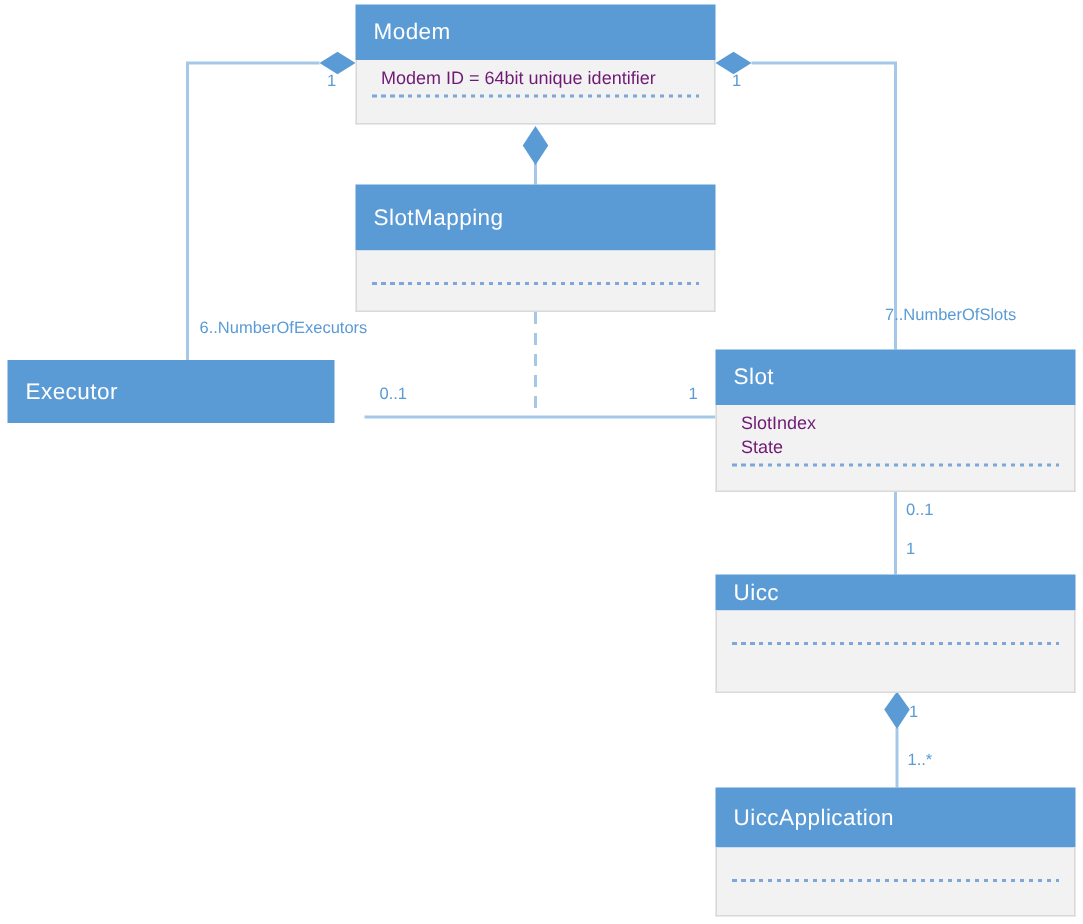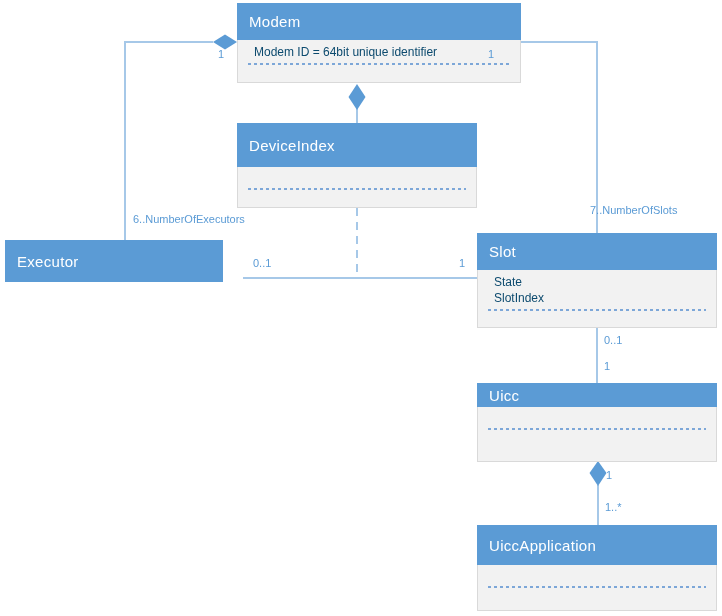--- a/index.html
+++ b/index.html
@@ -38,21 +38,21 @@
   .uml-body {
     background: #f2f2f2;
     border: 1px solid #d9d9d9;
     border-top: none;
     flex: 1 1 auto;
     box-sizing: border-box;
     padding: 4px 10px 0 10px;
     overflow: hidden;
   }
   .uml-attr {
-    color: #0c4a6e;
+    color: #701a75;
     font-size: 12px;
     line-height: 15px;
     padding: 1px 0 0 6px;
     white-space: nowrap;
   }
   .uml-sep {
     height: 2px;
     margin-top: 3px;
     background-image: repeating-linear-gradient(90deg, #7da7d8 0 3px, transparent 3px 6px);
   }
@@ -84,52 +84,52 @@
     <line x1="357" y1="208" x2="357" y2="278" stroke="#a6c8e8" stroke-width="2" stroke-dasharray="8 6"></line>
 
     <line x1="243" y1="278" x2="477" y2="278" stroke="#a6c8e8" stroke-width="2"></line>
 
     <line x1="597" y1="328" x2="597" y2="383" stroke="#a6c8e8" stroke-width="2"></line>
 
     <line x1="598" y1="485" x2="598" y2="525" stroke="#a6c8e8" stroke-width="2"></line>
     <polygon points="598,461 606.5,473 598,486 589.5,473" fill="#5b9bd5"></polygon>
   </svg>
 
-  <div class="uml-class" style="left:237px; top:3px; width:284px; height:80px">
+  <div class="uml-class" style="left:237px; top:3px; width:240px; height:80px">
     <div class="uml-header" style="height:37px">
       <span>Modem</span>
     </div>
     <div class="uml-body">
       <div class="uml-attr">Modem ID = 64bit unique identifier</div>
       <div class="uml-sep"></div>
     </div>
   </div>
 
   <div class="uml-class" style="left:237px; top:123px; width:240px; height:85px">
     <div class="uml-header" style="height:44px">
-      <span>DeviceIndex</span>
+      <span>SlotMapping</span>
     </div>
     <div class="uml-body">
       <div class="uml-sep centered"></div>
     </div>
   </div>
 
   <div class="uml-class" style="left:5px; top:240px; width:218px; height:80px">
     <div class="uml-header" style="height:42px">
       <span>Executor</span>
     </div>
   </div>
 
   <div class="uml-class" style="left:477px; top:233px; width:240px; height:95px">
     <div class="uml-header" style="height:37px">
       <span>Slot</span>
     </div>
     <div class="uml-body">
+      <div class="uml-attr">SlotIndex</div>
       <div class="uml-attr">State</div>
-      <div class="uml-attr">SlotIndex</div>
       <div class="uml-sep"></div>
     </div>
   </div>
 
   <div class="uml-class" style="left:477px; top:383px; width:240px; height:79px">
     <div class="uml-header" style="height:24px">
       <span>Uicc</span>
     </div>
     <div class="uml-body">
       <div class="uml-sep centered"></div>

